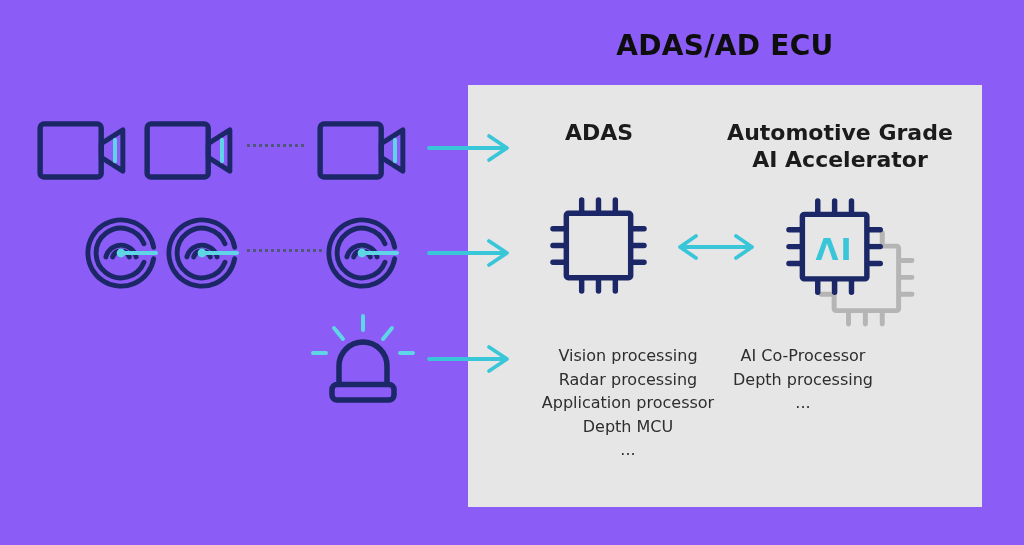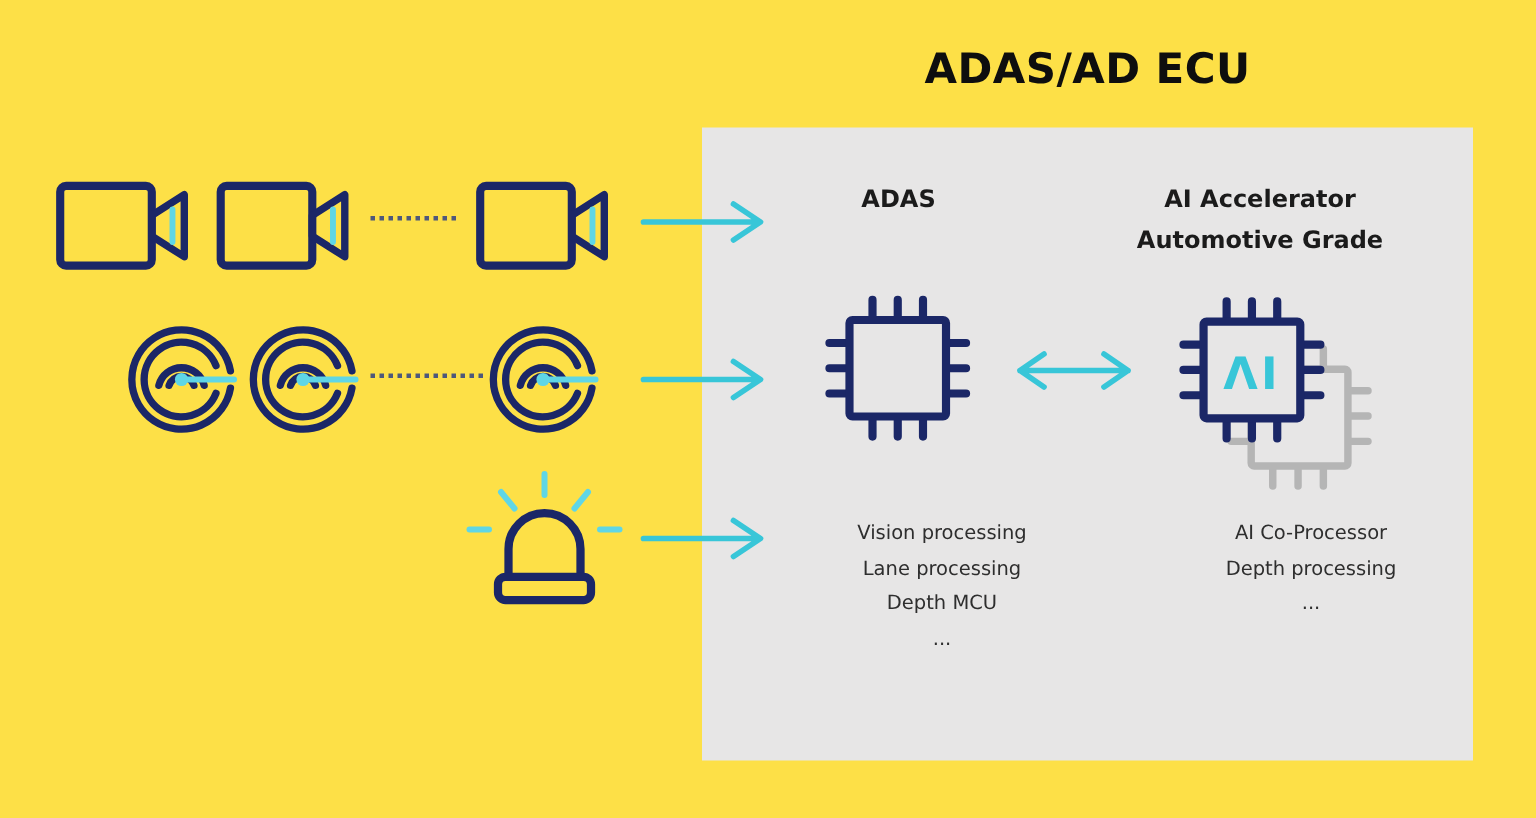--- a/index.html
+++ b/index.html
@@ -1,32 +1,32 @@
 <!DOCTYPE html>
 <html style="--navy: #1b2767; --cyan: #38c6d8; --cyan-light: #5fd6e6; --panel: #e7e6e6; --ghost: #b5b5b5; --dots: #4e587b;"><head>
 <meta charset="utf-8">
 <style>
   html,body{margin:0;padding:0;background:#fff;}
-  .stage{position:relative;width:1024px;height:545px;background:#fde047;overflow:hidden;
+  .stage{position:relative;width:1024px;height:545px;background:#8b5cf6;overflow:hidden;
          font-family:"DejaVu Sans","Liberation Sans",sans-serif;}
   .abs{position:absolute;}
   svg{display:block;overflow:visible;}
 
   
   .nst{stroke:var(--navy);fill:none;stroke-width:5.5;stroke-linecap:round;stroke-linejoin:round;}
   .nst-thin{stroke:var(--navy);fill:none;stroke-width:5;stroke-linecap:round;stroke-linejoin:round;}
   .cl{stroke:var(--cyan-light);fill:none;stroke-width:4;stroke-linecap:round;}
   .cy{stroke:var(--cyan);fill:none;stroke-width:3.8;stroke-linecap:round;stroke-linejoin:round;}
   .gst{stroke:var(--ghost);fill:none;stroke-width:5;stroke-linecap:round;stroke-linejoin:round;}
 
   .panel{left:468px;top:85px;width:514px;height:422px;background:var(--panel);}
   .title{left:468px;top:29px;width:514px;text-align:center;font-size:28px;font-weight:800;
          color:#0e0e0e;letter-spacing:.3px;}
-  .hdr{font-weight:700;font-size:16px;line-height:27px;text-align:center;color:#1b1b1b;}
-  .feat-list{text-align:center;font-size:13px;line-height:23.6px;color:#2e2e2e;}
+  .hdr{font-weight:700;font-size:22px;line-height:27px;text-align:center;color:#1b1b1b;}
+  .feat-list{text-align:center;font-size:16px;line-height:23.6px;color:#2e2e2e;}
   .dots{height:0;border-top:3.5px dotted var(--dots);}
 </style>
 </head>
 <body>
 
 <div class="stage">
 
   <div class="abs panel"></div>
 
   <div class="abs title">ADAS/AD ECU</div>
@@ -94,22 +94,22 @@
   </svg>
   <svg class="abs" style="left:427px;top:344px" width="88" height="30" viewBox="0 0 88 30">
     <path class="cy" d="M2 15 H79 M62 3 L80 15 L62 27"></path>
   </svg>
 
   <div class="abs hdr" style="left:519px;top:119px;width:160px">
     <div>ADAS</div>
   </div>
 
   <div class="abs hdr" style="left:698px;top:119px;width:284px">
+    <div>Automotive Grade</div>
     <div>AI Accelerator</div>
-    <div>Automotive Grade</div>
   </div>
 
   <svg class="abs" style="left:549px;top:196px" width="99" height="99" viewBox="0 0 100 100">
     <path class="nst" d="M33 4 V17 M50 4 V17 M67 4 V17 M33 83 V96 M50 83 V96 M67 83 V96
                          M4 33 H17 M4 50 H17 M4 67 H17 M83 33 H96 M83 50 H96 M83 67 H96"></path>
     <rect class="nst" x="17.5" y="17.5" width="65" height="65" rx="2"></rect>
   </svg>
 
   <svg class="abs" style="left:671px;top:232px" width="90" height="30" viewBox="0 0 90 30">
     <path class="cy" d="M9 15 H81 M25 4 L9 15 L25 26 M65 4 L81 15 L65 26"></path>
@@ -124,24 +124,25 @@
     <g>
       <path class="nst" d="M32 3 V16 M49 3 V16 M66 3 V16 M32 82 V95 M49 82 V95 M66 82 V95
                            M3 32 H16 M3 49 H16 M3 66 H16 M82 32 H95 M82 49 H95 M82 66 H95"></path>
       <rect x="16.5" y="16.5" width="65" height="65" rx="2" fill="var(--panel)" stroke="var(--navy)" stroke-width="5.5" stroke-linejoin="round"></rect>
       <text x="49" y="62" text-anchor="middle" font-size="30" font-weight="bold" letter-spacing="2" fill="var(--cyan)" font-family="DejaVu Sans, sans-serif">ΛI</text>
     </g>
   </svg>
 
   <div class="abs feat-list" style="left:512px;top:344px;width:232px">
     <div>Vision processing</div>
-    <div>Lane processing</div>
+    <div>Radar processing</div>
+    <div>Application processor</div>
     <div>Depth MCU</div>
     <div>...</div>
   </div>
 
-  <div class="abs feat-list" style="left:749px;top:344px;width:250px">
+  <div class="abs feat-list" style="left:678px;top:344px;width:250px">
     <div>AI Co-Processor</div>
     <div>Depth processing</div>
     <div>...</div>
   </div>
 
 </div>
 
 </body></html>

